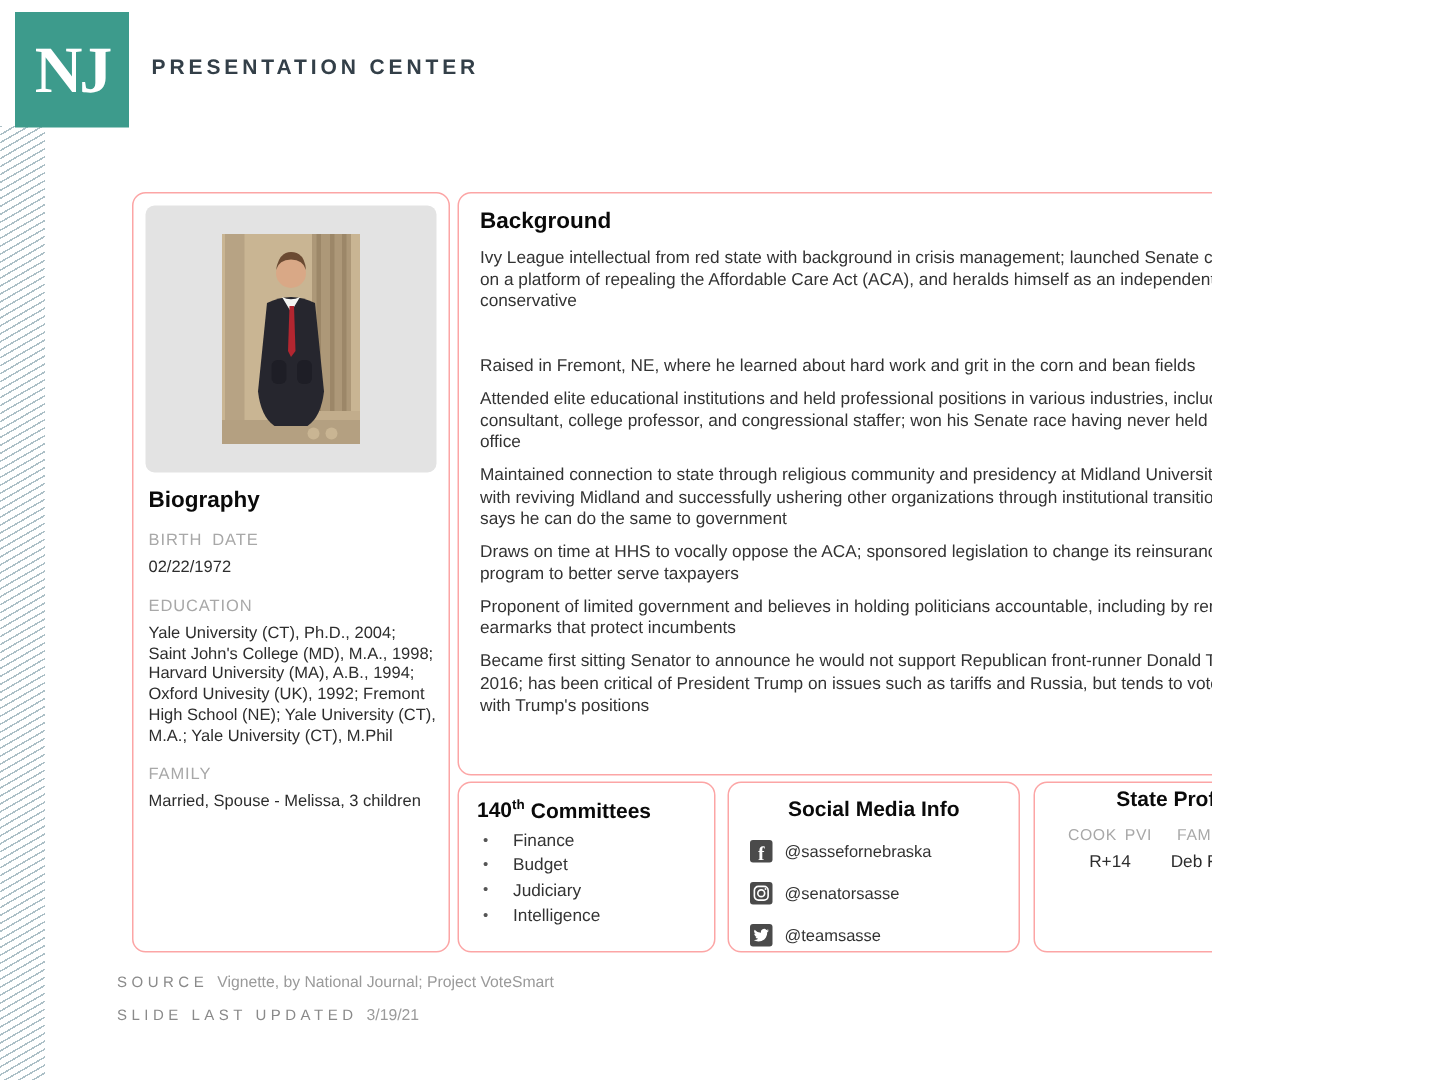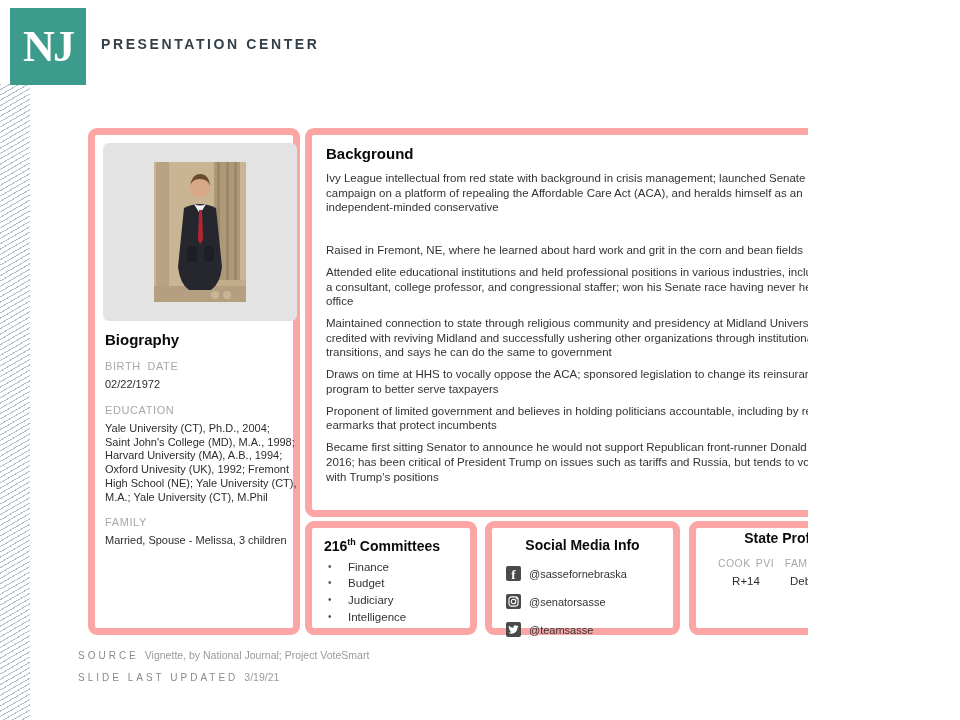--- a/index.html
+++ b/index.html
@@ -34,21 +34,21 @@
   .brand {
     position:absolute; left:101px; top:36px;
     font-size:14px; font-weight:700; letter-spacing:2.6px; color:#333F48;
   }
   .page-title {
     position:absolute; left:112px; top:88px;
     font-size:27px; font-weight:800; color:#050505; letter-spacing:.2px;
   }
 
   
-  .card { position:absolute; border:7px solid #fca5a5; border-radius:9px; background:#fff; }
+  .card { position:absolute; border:1px solid #fca5a5; border-radius:9px; background:#fff; }
   .bio-card        { left:88px;  top:128px; width:212px; height:507px; }
   .bg-card         { left:305px; top:128px; width:572px; height:389px; padding:10px 14px; }
   .committees-card { left:305px; top:521px; width:172px; height:114px; padding:9px 12px; }
   .social-card     { left:485px; top:521px; width:195px; height:114px; padding:9px 12px; }
   .state-card      { left:689px; top:521px; width:192px; height:114px; padding:2px 14px;text-align:center; }
 
   .card-title { font-size:14px; font-weight:700; color:#0a0a0a; }
   .bg-card .card-title, .bio-title { font-size:15px; }
 
   
@@ -166,21 +166,21 @@
       <p>Attended elite educational institutions and held professional positions in various industries, including as a consultant, college professor, and congressional staffer; won his Senate race having never held public office</p>
       <p>Maintained connection to state through religious community and presidency at Midland University; credited with reviving Midland and successfully ushering other organizations through institutional transitions, and says he can do the same to government</p>
       <p>Draws on time at HHS to vocally oppose the ACA; sponsored legislation to change its reinsurance program to better serve taxpayers</p>
       <p>Proponent of limited government and believes in holding politicians accountable, including by removing earmarks that protect incumbents</p>
       <p>Became first sitting Senator to announce he would not support Republican front-runner Donald Trump in 2016; has been critical of President Trump on issues such as tariffs and Russia, but tends to vote in line with Trump's positions</p>
     </div>
   </div>
 
   <div class="card committees-card">
     <div class="committees-title">
-      <span>216</span><sup>th</sup><span class="rest">Committees</span>
+      <span>140</span><sup>th</sup><span class="rest">Committees</span>
     </div>
     <ul class="committee-list">
       <li>Finance</li>
       <li>Budget</li>
       <li>Judiciary</li>
       <li>Intelligence</li>
     </ul>
   </div>
 
   <div class="card social-card">

